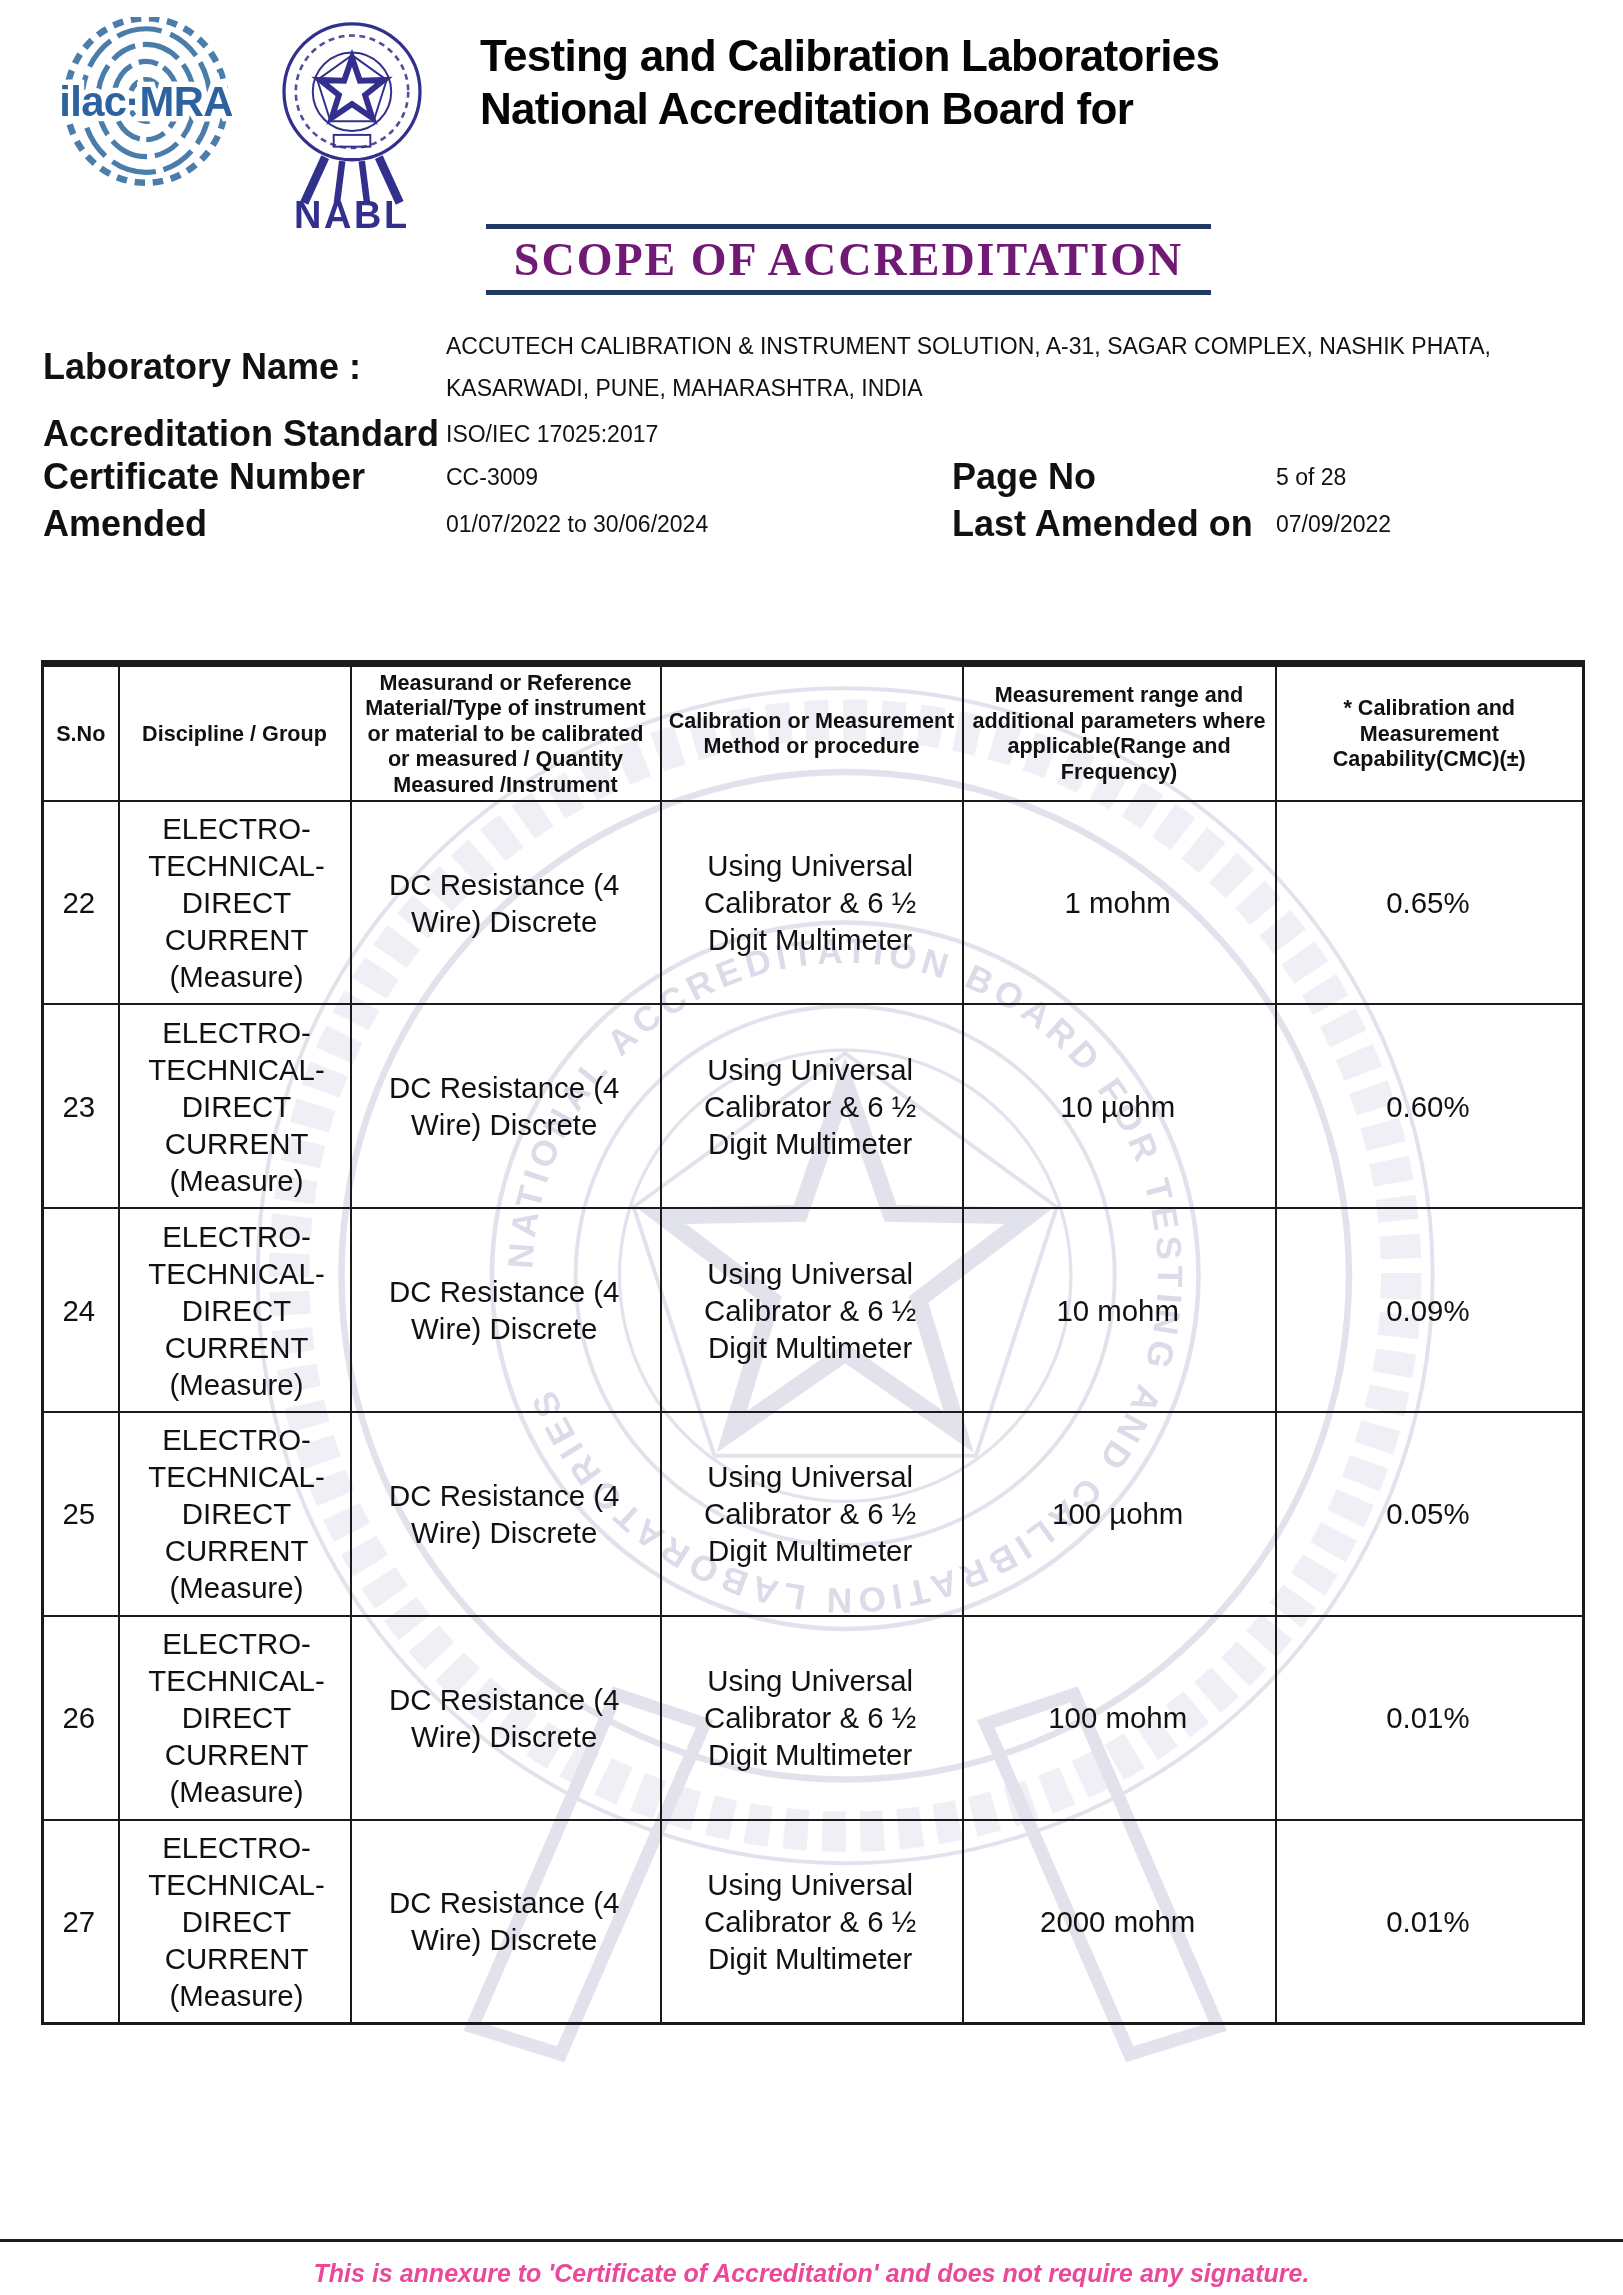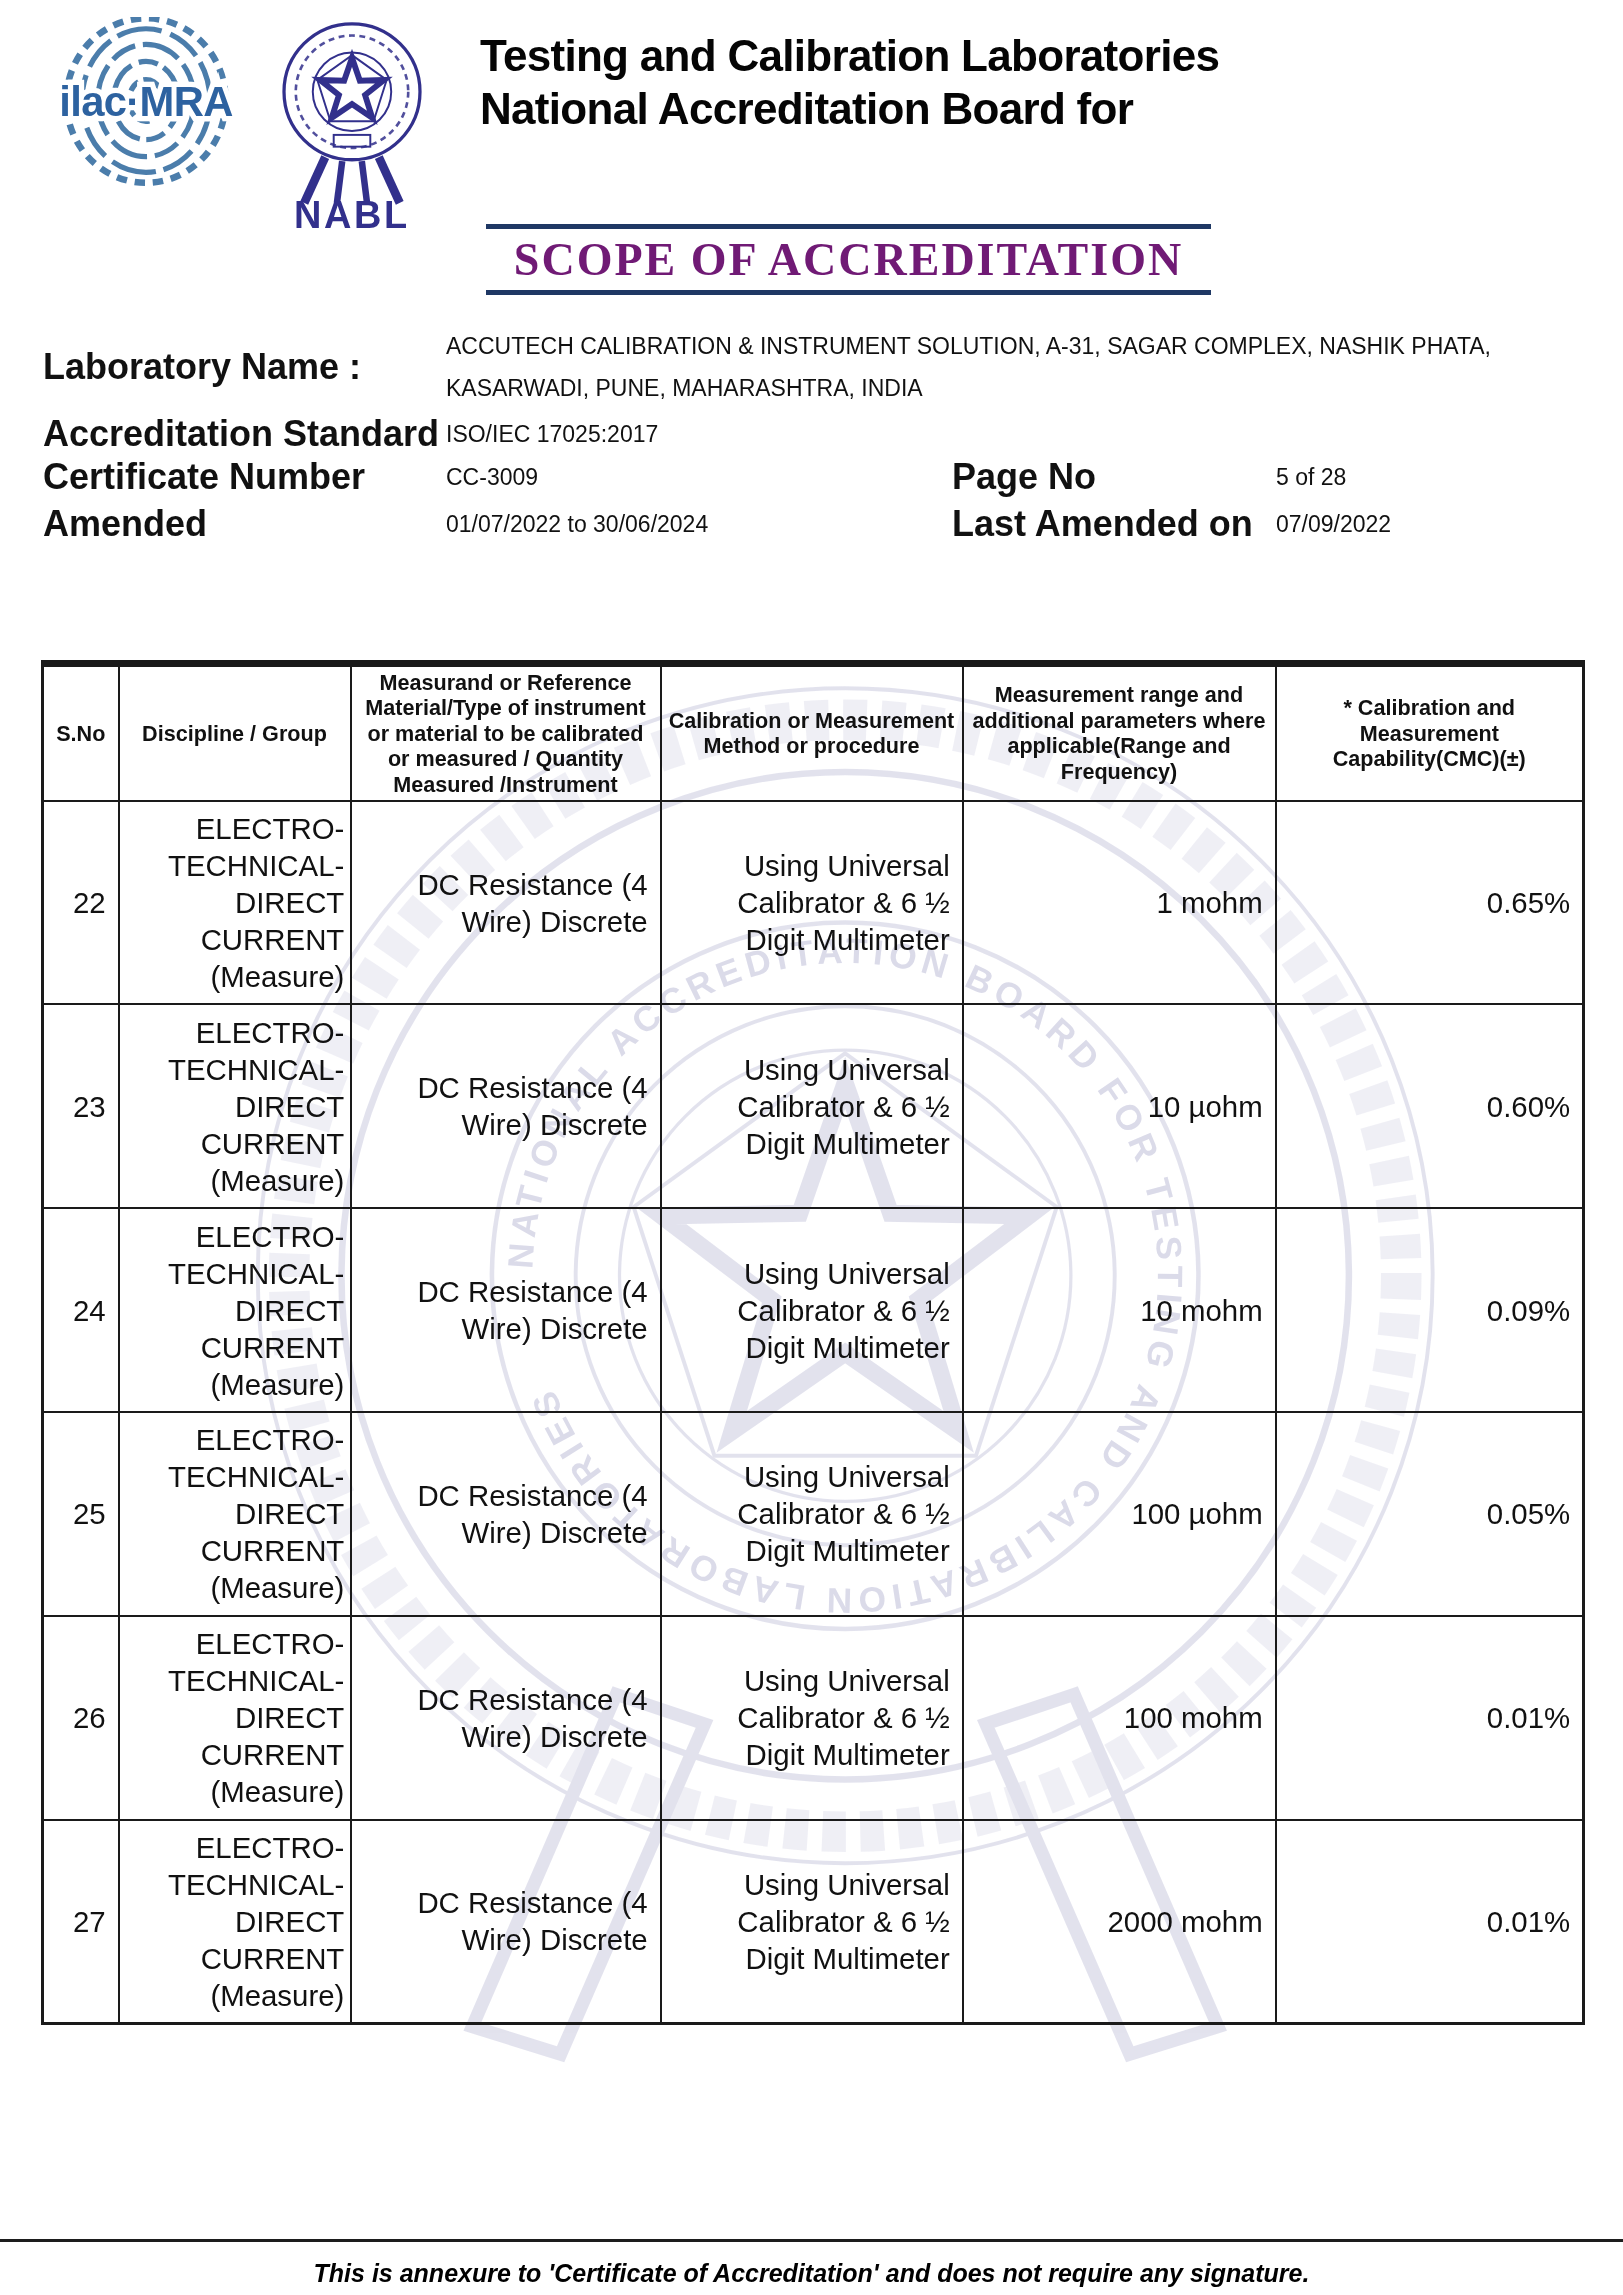--- a/index.html
+++ b/index.html
@@ -56,33 +56,33 @@
   .scope-table th,.scope-table td{border:2.6px solid #1a1a1a;background:transparent;}
   .scope-table thead th{
     height:124px;
     font-size:21.6px;font-weight:bold;line-height:25.5px;
     text-align:center;vertical-align:middle;
     padding:2.6px 4.6px;
   }
   .scope-table tbody td{
     height:194px;
     font-size:29.4px;line-height:37px;
-    vertical-align:middle;text-align:right;
+    vertical-align:middle;text-align:center;
     padding:3.9px 11.8px 3.9px 9.2px;
     overflow:hidden;
   }
   .scope-table td.c-sno{padding-left:7.9px;}
   .scope-table td.c-disc{padding-right:5.2px;}
 
   
   .footer-line{left:0;top:2239px;width:1623px;height:3.3px;background:#1d1d1d;}
   .footer-text{
     left:0;top:2259px;width:1623px;
     text-align:center;
-    font-size:25px;font-weight:bold;font-style:italic;color:#000000;
+    font-size:25px;font-weight:bold;font-style:italic;color:#ec4899;
   }
 </style>
 </head>
 <body>
 
 <div class="page">
 
   <svg class="watermark" width="1623" height="2295" viewBox="0 0 2481 3508" aria-hidden="true">
     <g transform="translate(1292,1950)" stroke="#8a8ab8" fill="none" opacity="0.24">
 

